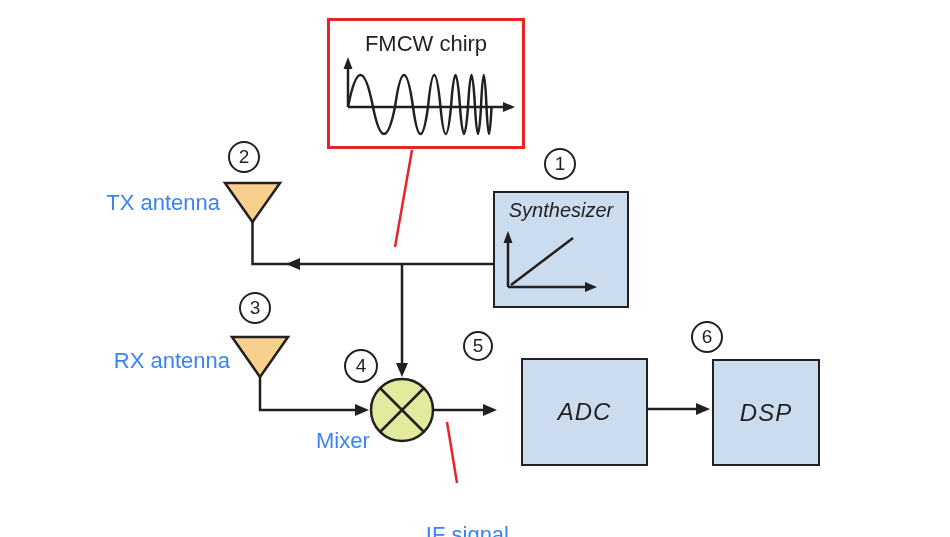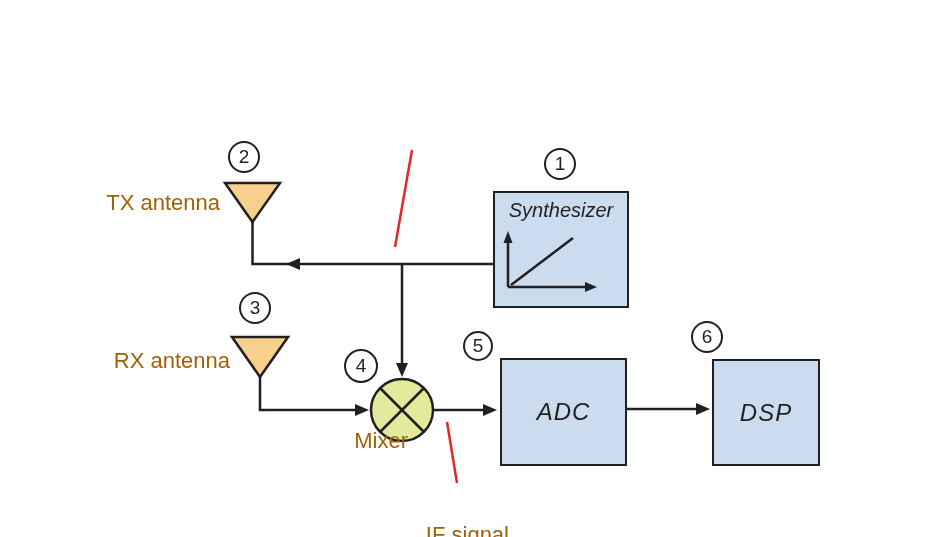--- a/index.html
+++ b/index.html
@@ -35,21 +35,21 @@
   }
   .chirp-svg { position: absolute; left: 0; top: 0; }
   .block {
     position: absolute;
     background: #CBDCEE;
     border: 2.5px solid #231F20;
     box-sizing: border-box;
     font-style: italic;
   }
   .block-synthesizer { left: 493px; top: 191px; width: 136px; height: 117px; }
-  .block-adc { left: 500px; top: 358px; width: 127px; height: 108px; }
+  .block-adc { left: 521px; top: 358px; width: 127px; height: 108px; }
   .block-dsp { left: 712px; top: 359px; width: 108px; height: 107px; }
   .block-label-top {
     position: absolute;
     left: 0; top: 6px;
     width: 100%;
     text-align: center;
     font-size: 20px;
   }
   .block-label-center {
     position: absolute;
@@ -76,26 +76,26 @@
   }
   .nc-1 { left: 544px; top: 148px; }
   .nc-2 { left: 228px; top: 141px; }
   .nc-3 { left: 239px; top: 292px; }
   .nc-4 { left: 344px; top: 349px; width: 34px; height: 34px; }
   .nc-5 { left: 463px; top: 331px; width: 30px; height: 30px; }
   .nc-6 { left: 691px; top: 321px; }
   .free-label {
     position: absolute;
     font-size: 22px;
-    color: #a16207;
+    color: #3b82f6;
     white-space: nowrap;
   }
   .lbl-tx { left: 100px; top: 190px; width: 120px; text-align: right; }
   .lbl-rx { left: 110px; top: 348px; width: 120px; text-align: right; }
-  .lbl-mixer { left: 316px; top: 428px; width: 60px; text-align: right; margin-left: 32px; }
+  .lbl-mixer { left: 316px; top: 428px; width: 60px; text-align: left; }
   .lbl-if { left: 409px; top: 522px; width: 100px; text-align: right; }
   .ramp-svg { position: absolute; left: 0; top: 0; }
 </style>
 </head>
 <body>
 
 <div class="canvas">
 
   <svg class="overlay" viewBox="0 0 950 537" fill="none">
 
@@ -118,20 +118,32 @@
     <line x1="433" y1="410" x2="486" y2="410" stroke="#231F20" stroke-width="2.5"></line>
     <polygon points="497,410 483,404 483,416" fill="#231F20"></polygon>
 
     <line x1="626" y1="409" x2="699" y2="409" stroke="#231F20" stroke-width="2.5"></line>
     <polygon points="710,409 696,403 696,415" fill="#231F20"></polygon>
 
     <line x1="412" y1="150" x2="395" y2="247" stroke="#E8242B" stroke-width="2.5"></line>
     <line x1="447" y1="422" x2="457" y2="483" stroke="#E8242B" stroke-width="2.5"></line>
   </svg>
 
+  <div class="fmcw-box">
+    <div class="fmcw-label">FMCW chirp</div>
+    <svg class="chirp-svg" width="192" height="125" viewBox="0 0 192 125" fill="none">
+      <line x1="18" y1="47" x2="18" y2="86" stroke="#231F20" stroke-width="2.5"></line>
+      <polygon points="18,36 13.5,48 22.5,48" fill="#231F20"></polygon>
+      <line x1="18" y1="86" x2="176" y2="86" stroke="#231F20" stroke-width="2.5"></line>
+      <polygon points="185,86 173,81 173,91" fill="#231F20"></polygon>
+      <path d="M 18 86 Q 30.5 22 43 86 Q 54 140 65 86 Q 74 22 83 86 Q 90.5 140 98 86
+               Q 104.25 22 110.5 86 Q 115.75 140 121 86 Q 125.5 22 130 86 Q 134 140 138 86
+               Q 141.5 22 145 86 Q 148 140 151 86 Q 153.75 22 156.5 86 Q 159 140 161.5 86" stroke="#231F20" stroke-width="2.5" fill="none"></path>
+    </svg>
+  </div>
 
   <div class="block block-synthesizer">
     <div class="block-label-top">Synthesizer</div>
     <svg class="ramp-svg" width="131" height="112" viewBox="0 0 131 112" fill="none">
       <line x1="13" y1="48" x2="13" y2="94" stroke="#231F20" stroke-width="2.5"></line>
       <polygon points="13,38 8.5,50 17.5,50" fill="#231F20"></polygon>
       <line x1="13" y1="94" x2="92" y2="94" stroke="#231F20" stroke-width="2.5"></line>
       <polygon points="102,94 90,89 90,99" fill="#231F20"></polygon>
       <line x1="16" y1="92" x2="78" y2="45" stroke="#231F20" stroke-width="2.5"></line>
     </svg>

